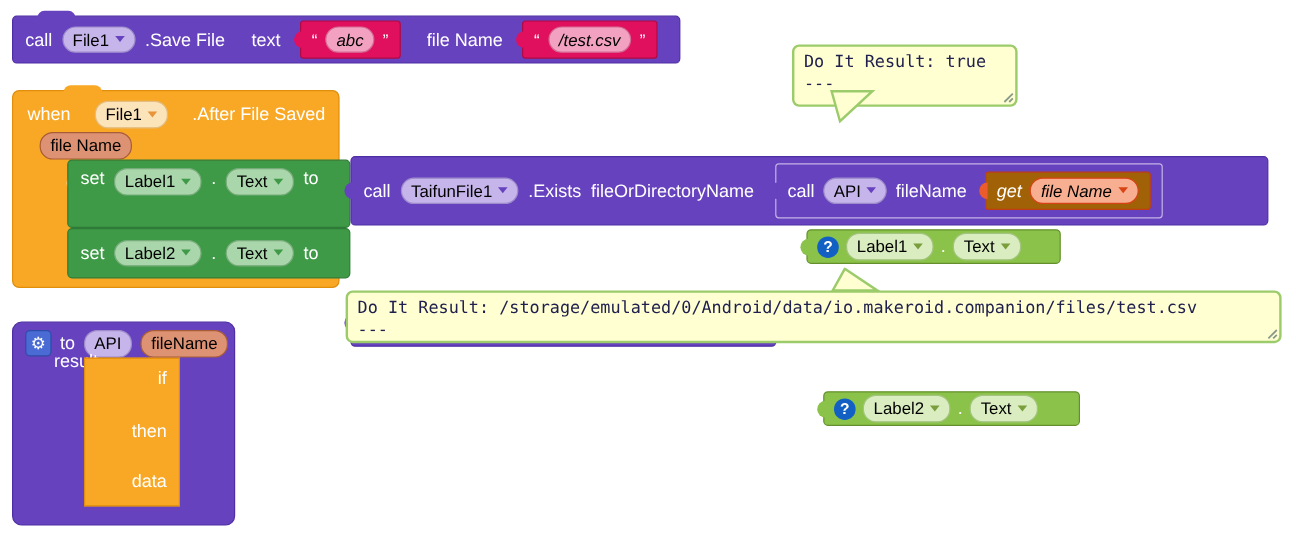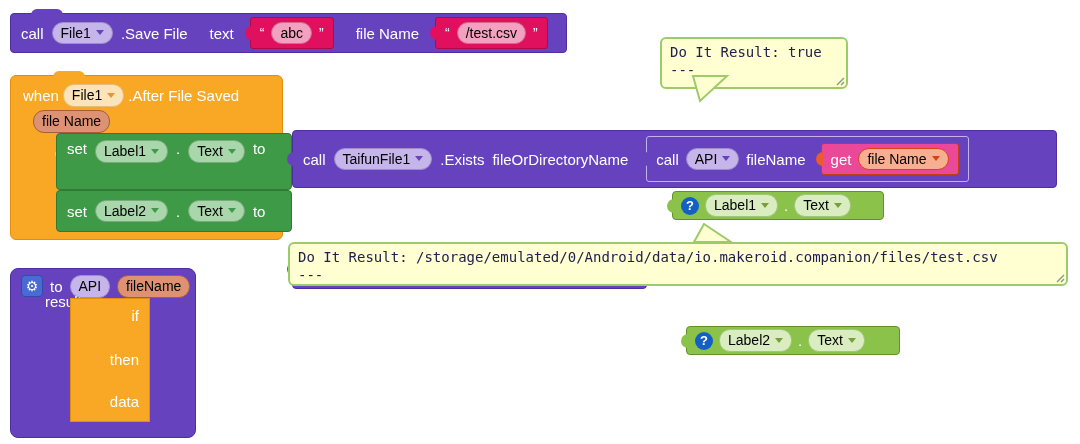--- a/index.html
+++ b/index.html
@@ -8,32 +8,32 @@
   .block{position:absolute;display:flex;align-items:center;gap:8px;box-sizing:border-box;
          padding:0 10px;border-radius:4px;color:#fff;white-space:nowrap;}
   .lbl{color:#fff;white-space:nowrap;}
   
   .purple{background:#6742BE;border:1px solid #4E2FA3;}
   .purple-inner{background:#6742BE;border:1px solid #C3B3E6;}
   .orange-ev{background:#F9A825;border:1px solid #E08E0B;}
   .green{background:#3E9A47;border:1px solid #2F7A36;}
   .ltgreen{background:#8BC34A;border:1px solid #648F2C;}
   .pink{background:#E0105F;border:1px solid #AD0A47;}
-  .getblk{background:#ec4899;border:1px solid #C03E12;}
+  .getblk{background:#a16207;border:1px solid #C03E12;font-style:italic;}
   
   .chip{display:inline-flex;align-items:center;gap:5px;border-radius:11px;padding:2px 8px;
         color:#000;font-size:14px;line-height:1.2;white-space:nowrap;}
   .chip.lav{background:#C6B5EA;border:1px solid #A globalThis;}
   .chip.lav{background:#C6B5EA;border:1px solid #9E8CCB;}
   .chip.cream{background:#FBE3BA;border:1px solid #E3BC7E;}
   .chip.salmon{background:#DC9273;border:1px solid #A85C38;}
   .chip.palegreen{background:#A9D6AB;border:1px solid #77AB7A;}
   .chip.limepale{background:#D9EDC0;border:1px solid #A3C47E;}
   .chip.orangey{background:#F8AE90;border:1px solid #D84315;}
-  .chip.pinkfield{background:#F2A2C0;border:1px solid #D36A94;}
+  .chip.pinkfield{background:#F2A2C0;border:1px solid #D36A94;font-style:italic;}
   
   .arr{display:inline-block;width:0;height:0;border-left:4px solid transparent;
        border-right:4px solid transparent;border-top:5px solid #555;}
   .arr.p{border-top-color:#6742BE}.arr.o{border-top-color:#E8943A}
   .arr.g{border-top-color:#3E9A47}.arr.lg{border-top-color:#7A9E3B}.arr.r{border-top-color:#D84315}
   
   .plug{position:relative;}
   .plug::before{content:"";position:absolute;left:-6px;top:50%;transform:translateY(-50%);
         width:7px;height:14px;border-radius:7px 0 0 7px;}
   .plug.pm::before{background:#E0105F}.plug.pp::before{background:#6742BE}
@@ -83,21 +83,21 @@
     <span class="lbl" style="margin-left:14px;">file Name</span>
     <span class="vblock pink plug pm" style="height:30px;margin-left:8px;background:#E0105F;border:1px solid #AD0A47;">
       <span class="quote">“</span>
       <span class="chip pinkfield">/test.csv</span>
       <span class="quote">”</span>
     </span>
   </div>
 
   <div class="block orange-ev" style="left:10px;top:75px;width:273px;height:165px;border-radius:6px;display:block;padding:0;">
     <span class="bump bo" style="left:42px;"></span>
-    <div style="position:absolute;left:12px;top:8px;display:flex;align-items:center;gap:4px;">
+    <div style="position:absolute;left:12px;top:8px;display:flex;align-items:center;gap:20px;">
       <span class="lbl">when</span>
       <span class="chip cream">
         <span>File1</span>
         <span class="arr o"></span>
       </span>
       <span class="lbl">.After File Saved</span>
     </div>
     <span class="chip salmon" style="position:absolute;left:22px;top:34px;">file Name</span>
     <span class="lbl" style="position:absolute;left:12px;top:68px;margin-left:32px;">do</span>
   </div>

